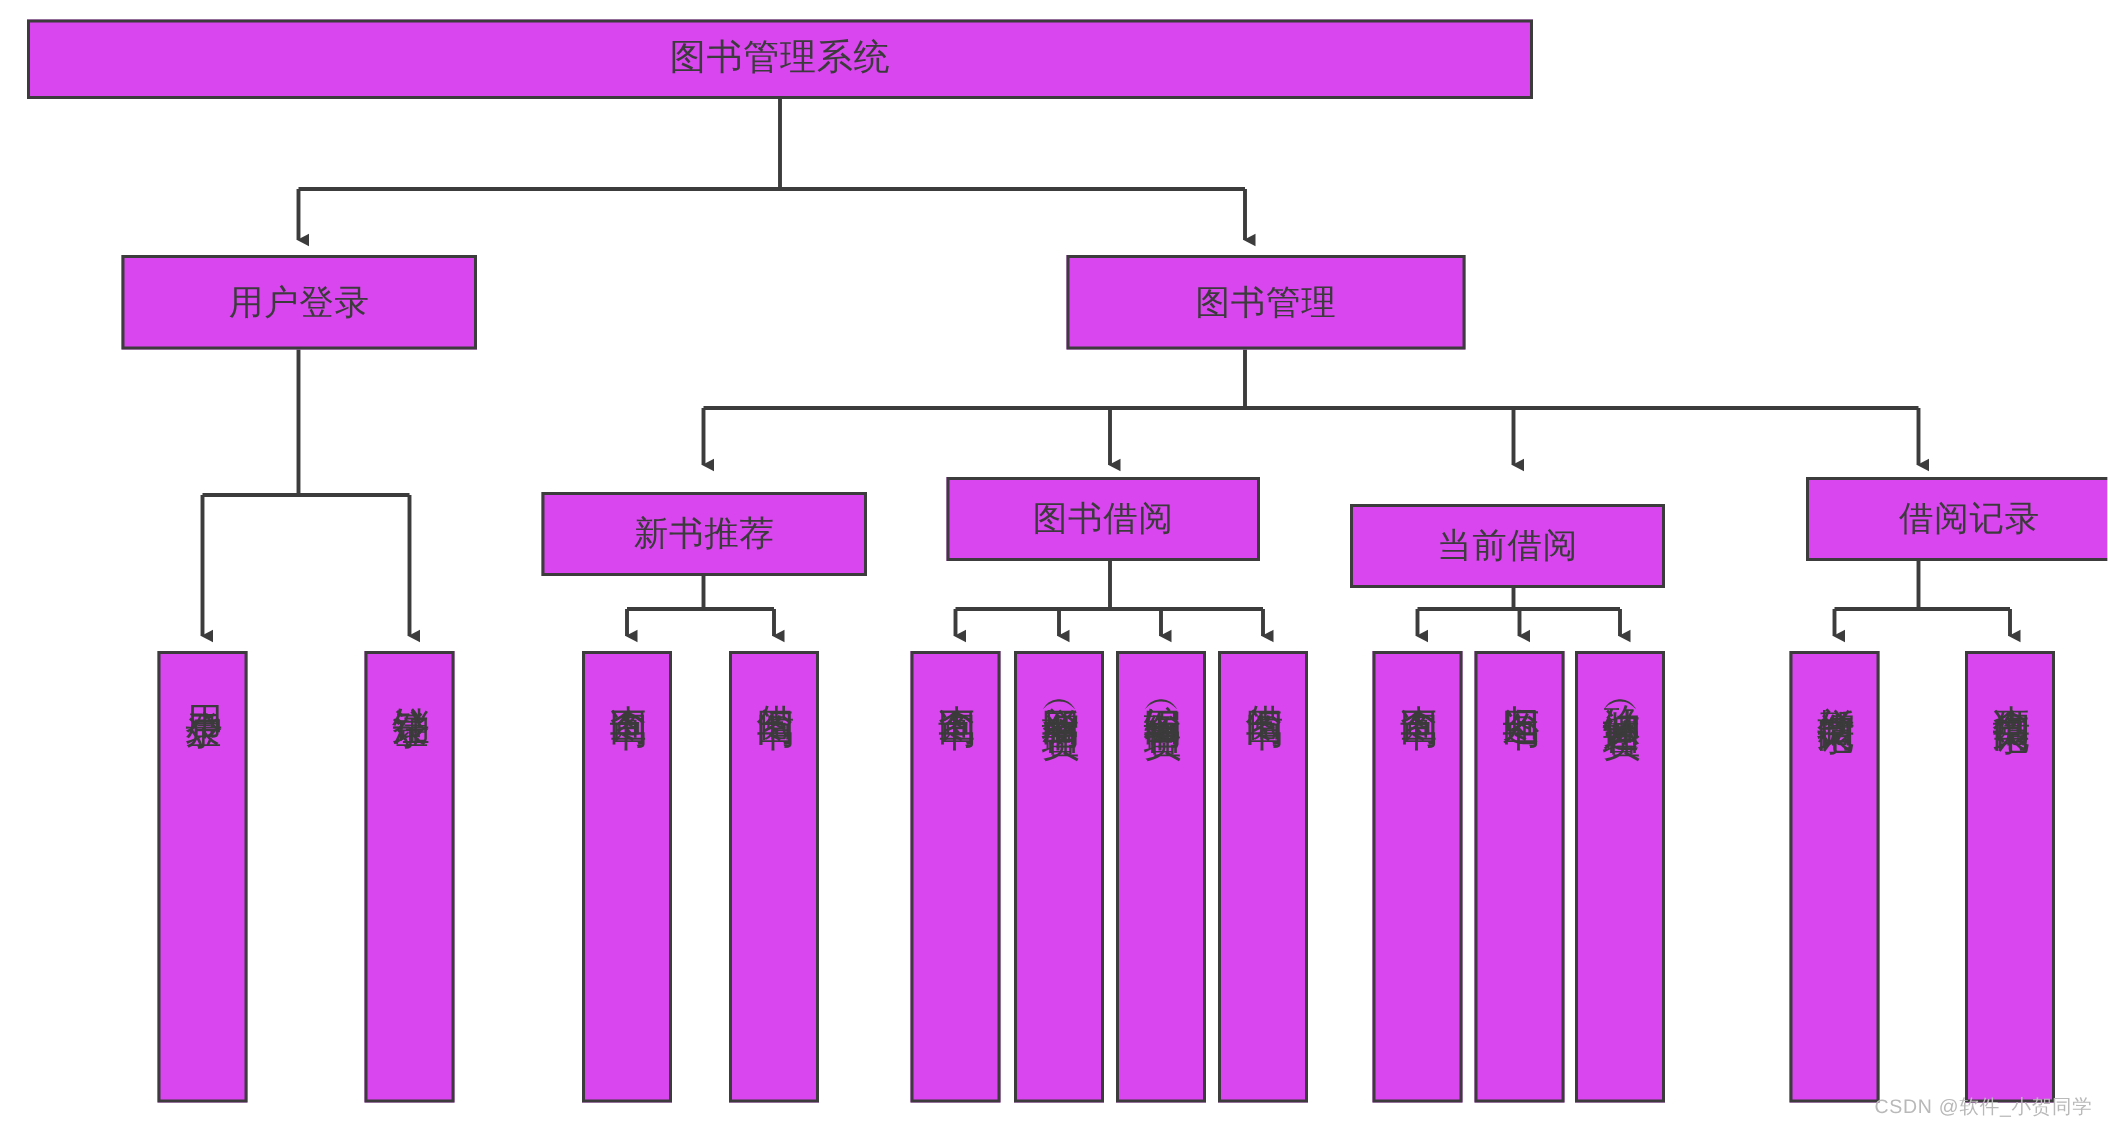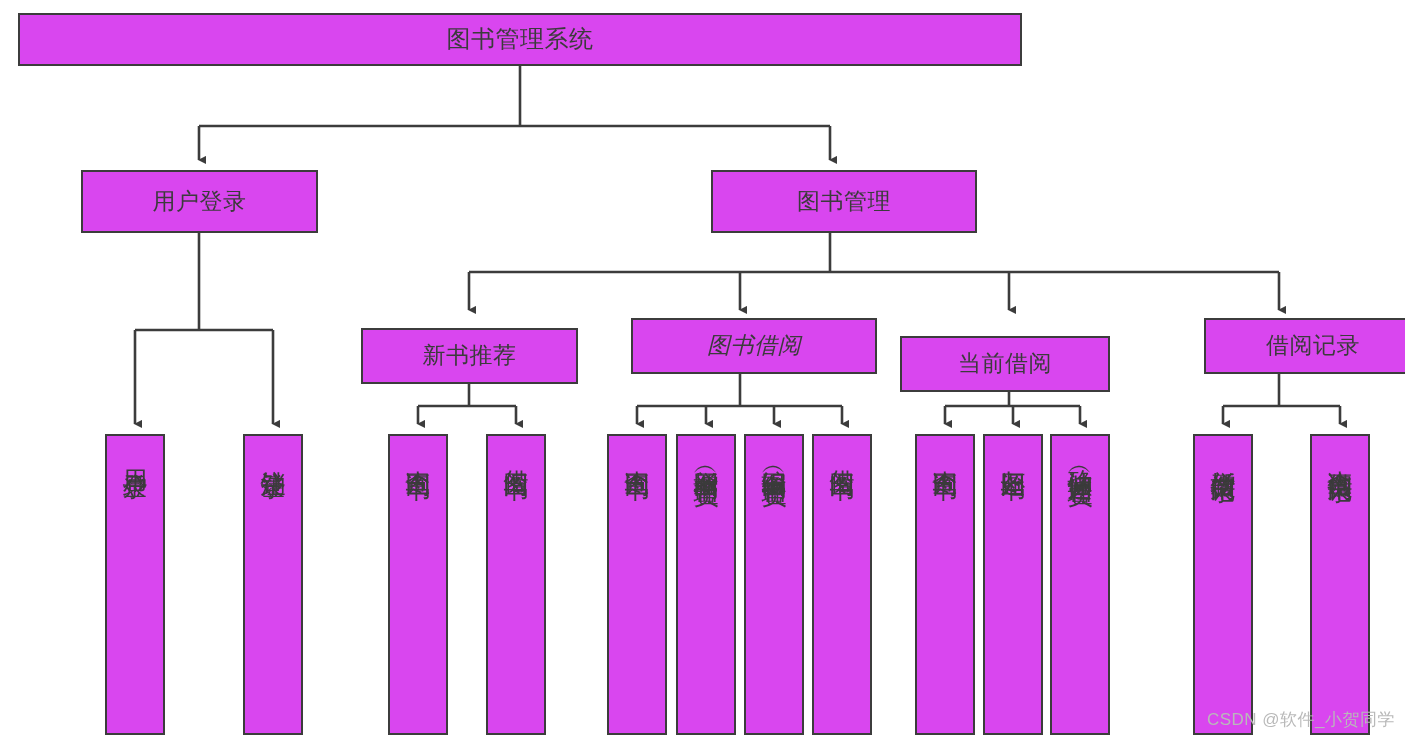--- a/index.html
+++ b/index.html
@@ -58,22 +58,22 @@
     writing-mode: vertical-rl;
     text-orientation: upright;
     font-size: 25px;
     letter-spacing: 2px;
     line-height: 1;
     white-space: nowrap;
   }
   .watermark {
     position: absolute;
     right: 10px;
-    bottom: 16px;
-    font-size: 17px;
+    bottom: 0;
+    font-size: 13px;
     color: #b9b9b9;
     letter-spacing: 0.5px;
     white-space: nowrap;
     pointer-events: none;
     text-align: right;
   }
 </style>
 </head>
 <body>
 
@@ -138,21 +138,21 @@
   </div>
 
   <div class="node horiz" style="left:711px; top:170px; width:266px; height:63px;">
     <span class="label">图书管理</span>
   </div>
 
   <div class="node horiz" style="left:361px; top:318px; width:217px; height:56px;margin-top:10px;">
     <span class="label">新书推荐</span>
   </div>
 
-  <div class="node horiz" style="left:631px; top:318px; width:246px; height:56px;font-style:italic;">
+  <div class="node horiz" style="left:631px; top:318px; width:209px; height:56px;">
     <span class="label">图书借阅</span>
   </div>
 
   <div class="node horiz" style="left:900px; top:336px; width:210px; height:56px;">
     <span class="label">当前借阅</span>
   </div>
 
   <div class="node horiz" style="left:1170px; top:318px; width:218px; height:56px;margin-left:34px;">
     <span class="label">借阅记录</span>
   </div>

